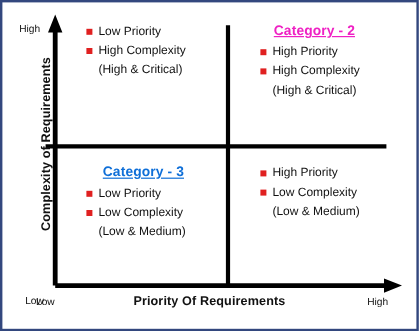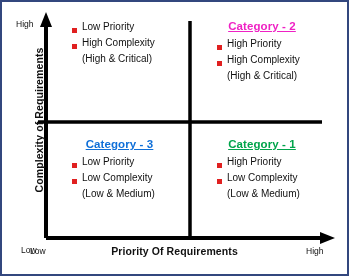--- a/index.html
+++ b/index.html
@@ -121,21 +121,21 @@
     margin: 0 0 5px 0;
     letter-spacing: 0.1px;
   }
   .q-top-left  .q-title { padding-right: 8px; }
   .q-top-right .q-title { padding-right: 18px; }
   .q-bottom-left  .q-title { padding-right: 8px; }
   .q-bottom-right .q-title { padding-right: 18px; }
 
   .q-line {
     display: flex;
-    align-items: flex-end;
+    align-items: flex-start;
     font-size: 10px;
     color: #111111;
     margin: 0 0 3px 0;
     padding-left: 14px;
     line-height: 13px;
   }
   .q-bullet {
     display: inline-block;
     width: 5px;
     height: 5px;
@@ -223,21 +223,20 @@
         <span class="q-bullet" style="background: rgb(224, 32, 32);"></span>
         <span>Low Complexity</span>
       </div>
       <div class="q-line no-bullet">
         <span class="q-bullet" style="background: rgb(224, 32, 32);"></span>
         <span>(Low &amp; Medium)</span>
       </div>
     </div>
 
     <div class="quadrant q-bottom-right">
-      <div class="q-title" style="color: rgb(0, 164, 75);">Category - 1</div>
       <div class="q-line">
         <span class="q-bullet" style="background: rgb(224, 32, 32);"></span>
         <span>High Priority</span>
       </div>
       <div class="q-line">
         <span class="q-bullet" style="background: rgb(224, 32, 32);"></span>
         <span>Low Complexity</span>
       </div>
       <div class="q-line no-bullet">
         <span class="q-bullet" style="background: rgb(224, 32, 32);"></span>

